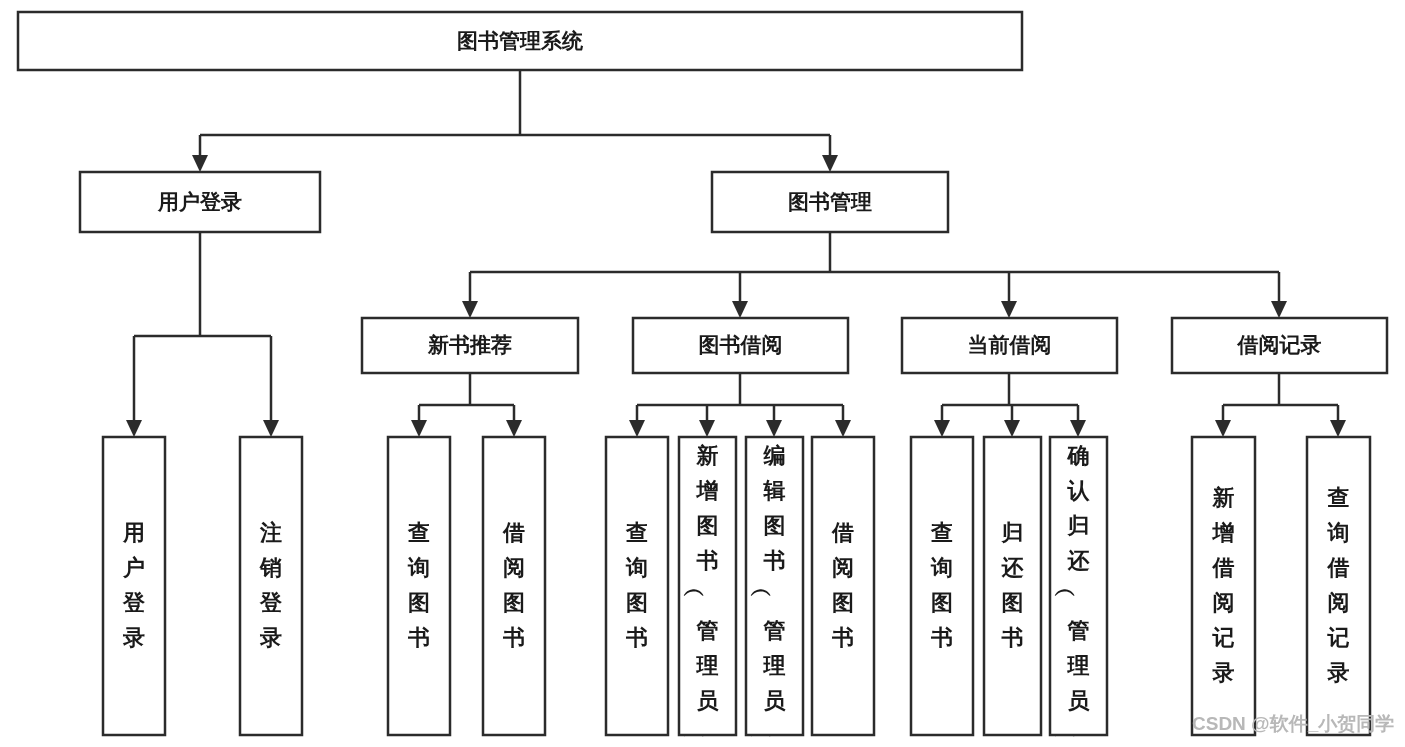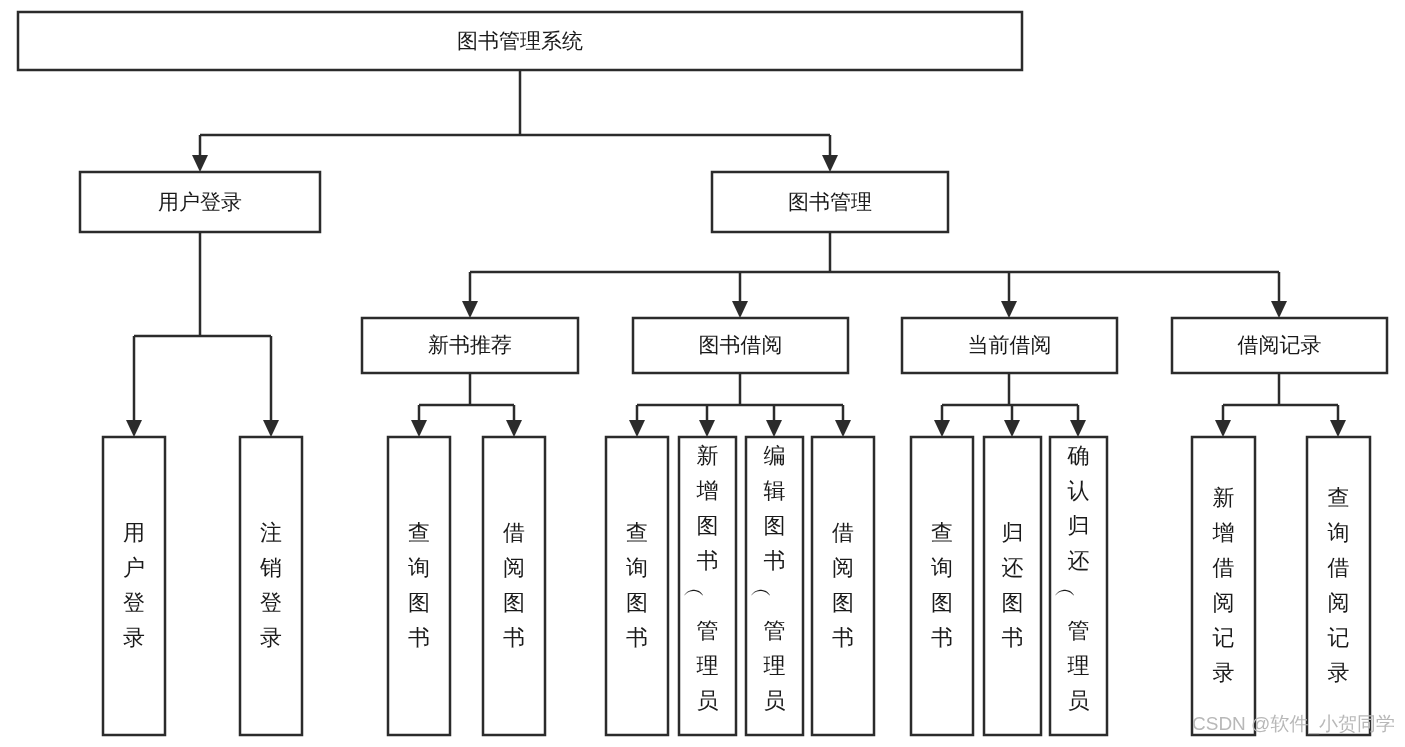--- a/index.html
+++ b/index.html
@@ -9,20 +9,21 @@
   }
   body {
     font-family: "Liberation Sans", "DejaVu Sans", sans-serif;
   }
   #diagram-root {
     position: relative;
     width: 1405px;
     height: 737px;
     background: #ffffff;
     overflow: hidden;
+    font-weight: bold;
   }
   svg.diagram-canvas {
     position: absolute;
     left: 0;
     top: 0;
     width: 1405px;
     height: 747px;
     display: block;
   }
   .node-box {

